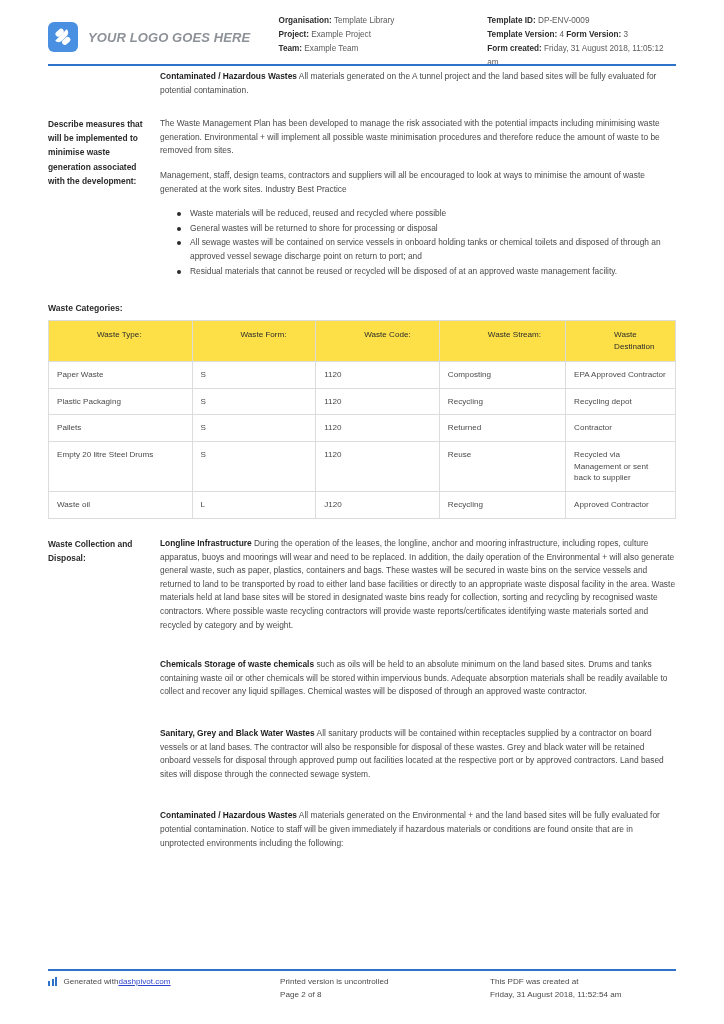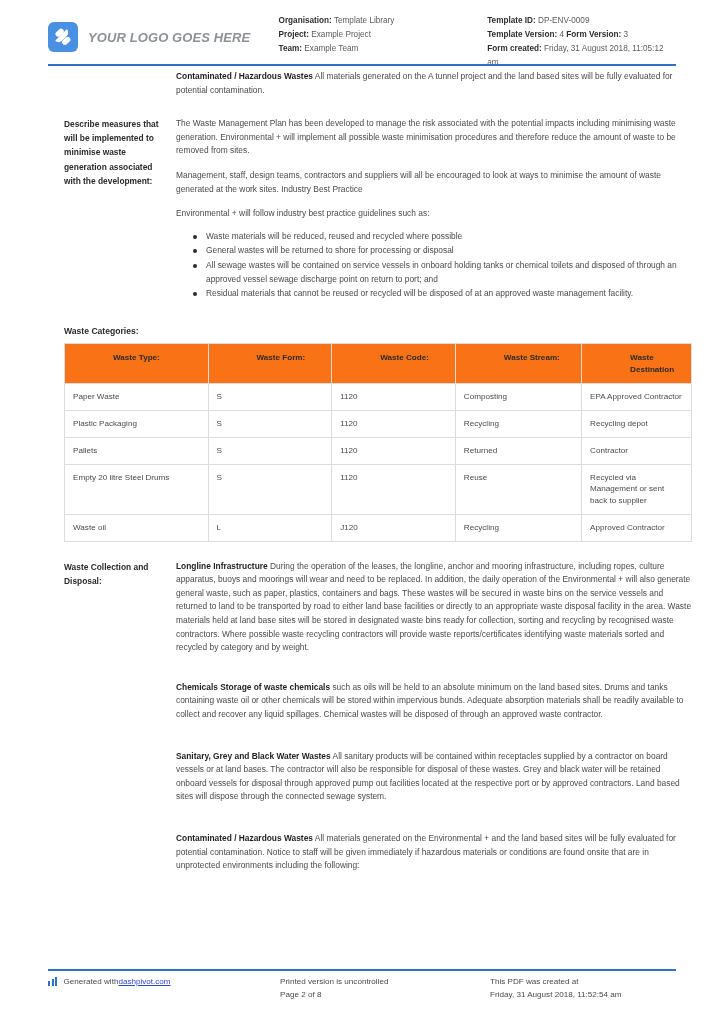--- a/index.html
+++ b/index.html
@@ -75,21 +75,21 @@
     left: 48px;
     top: 64px;
     width: 628px;
     height: 2px;
     background: #2f72c9;
   }
 
   
   .body-area {
     position: absolute;
-    left: 64px;
+    left: 48px;
     top: 70px;
     width: 628px;
   }
   .section {
     display: flex;
     align-items: flex-start;
     width: 100%;
   }
   .label-col {
     width: 112px;
@@ -156,22 +156,22 @@
   table.waste td {
     border: 1px solid #dcdcdc;
     text-align: left;
     vertical-align: top;
     padding: 7px 8px;
     line-height: 1.45;
     color: #4a4a4a;
     overflow-wrap: break-word;
   }
   table.waste thead th {
-    background: #f97316;
-    font-weight: bold;
+    background: #fde047;
+    font-weight: normal;
     color: #2b2b2b;
     padding-top: 8px;
     padding-bottom: 8px;
     padding-left: 48px;
   }
   table.waste tbody td { background: #ffffff; margin-top: 8px; }
   .col-type { width: 24.2%; }
   .col-form { width: 19.6%; }
   .col-code { width: 19.6%; }
   .col-stream { width: 20.2%; }
@@ -287,21 +287,20 @@
       <div class="content-col">
         <p><b>Contaminated / Hazardous Wastes</b><span> All materials generated on the A tunnel project and the land based sites will be fully evaluated for potential contamination.</span></p>
       </div>
     </div>
 
     <div class="section" style="margin-bottom:24px;">
       <div class="label-col">Describe measures that will be implemented to minimise waste generation associated with the development:</div>
       <div class="content-col">
         <p>The Waste Management Plan has been developed to manage the risk associated with the potential impacts including minimising waste generation. Environmental + will implement all possible waste minimisation procedures and therefore reduce the amount of waste to be removed from sites.</p>
         <p>Management, staff, design teams, contractors and suppliers will all be encouraged to look at ways to minimise the amount of waste generated at the work sites. Industry Best Practice</p>
-        <p class="tight">Environmental + will follow industry best practice guidelines such as:</p>
         <ul class="bullets">
           <li>Waste materials will be reduced, reused and recycled where possible</li>
           <li>General wastes will be returned to shore for processing or disposal</li>
           <li>All sewage wastes will be contained on service vessels in onboard holding tanks or chemical toilets and disposed of through an approved vessel sewage discharge point on return to port; and</li>
           <li>Residual materials that cannot be reused or recycled will be disposed of at an approved waste management facility.</li>
         </ul>
       </div>
     </div>
 
     <div style="margin-bottom:18px;">

